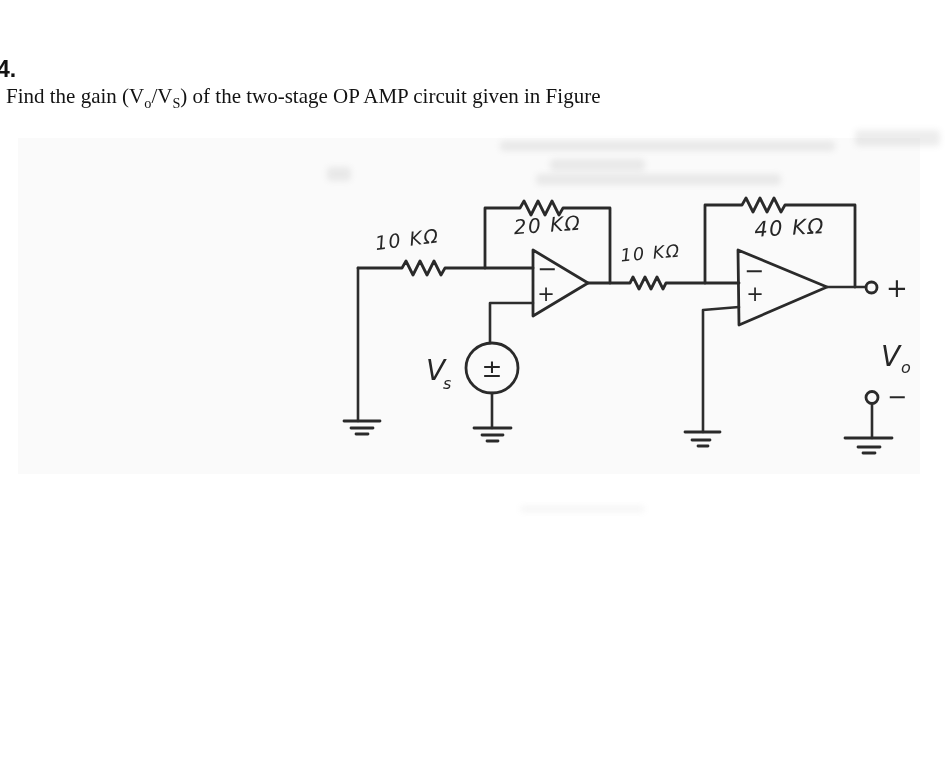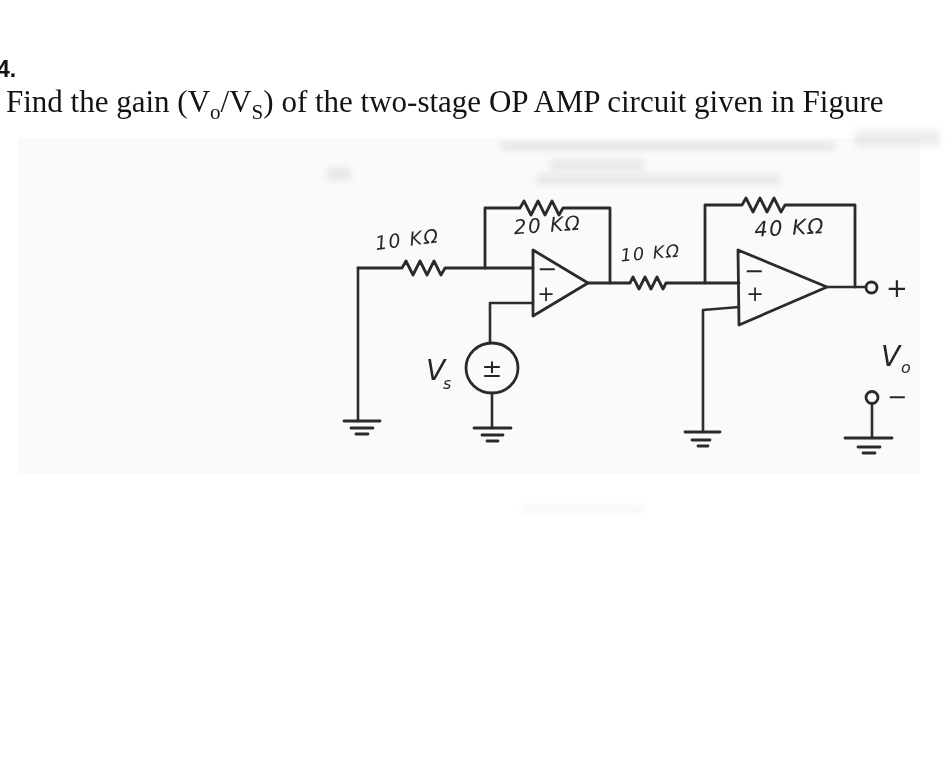--- a/index.html
+++ b/index.html
@@ -7,21 +7,21 @@
     width:945px;height:780px;position:relative;background:#ffffff;
     overflow:hidden;font-family:"Liberation Serif",serif;
   }
   .qnum{
     position:absolute;left:-3px;top:56px;
     font-family:"Liberation Sans",sans-serif;font-weight:bold;
     font-size:23px;color:#121212;
   }
   .question{
     position:absolute;left:6px;top:84px;white-space:nowrap;
-    font-family:"Liberation Serif",serif;font-size:31px;color:#131313;
+    font-family:"Liberation Serif",serif;font-size:21px;color:#131313;
   }
   .question sub{font-size:0.68em;line-height:0;}
   .scanbg{
     position:absolute;left:18px;top:138px;width:902px;height:336px;
     background:rgba(170,170,170,0.06);
   }
   .smudge{
     position:absolute;background:#8f8f8f;opacity:0.16;
     filter:blur(3px);border-radius:4px;
   }

